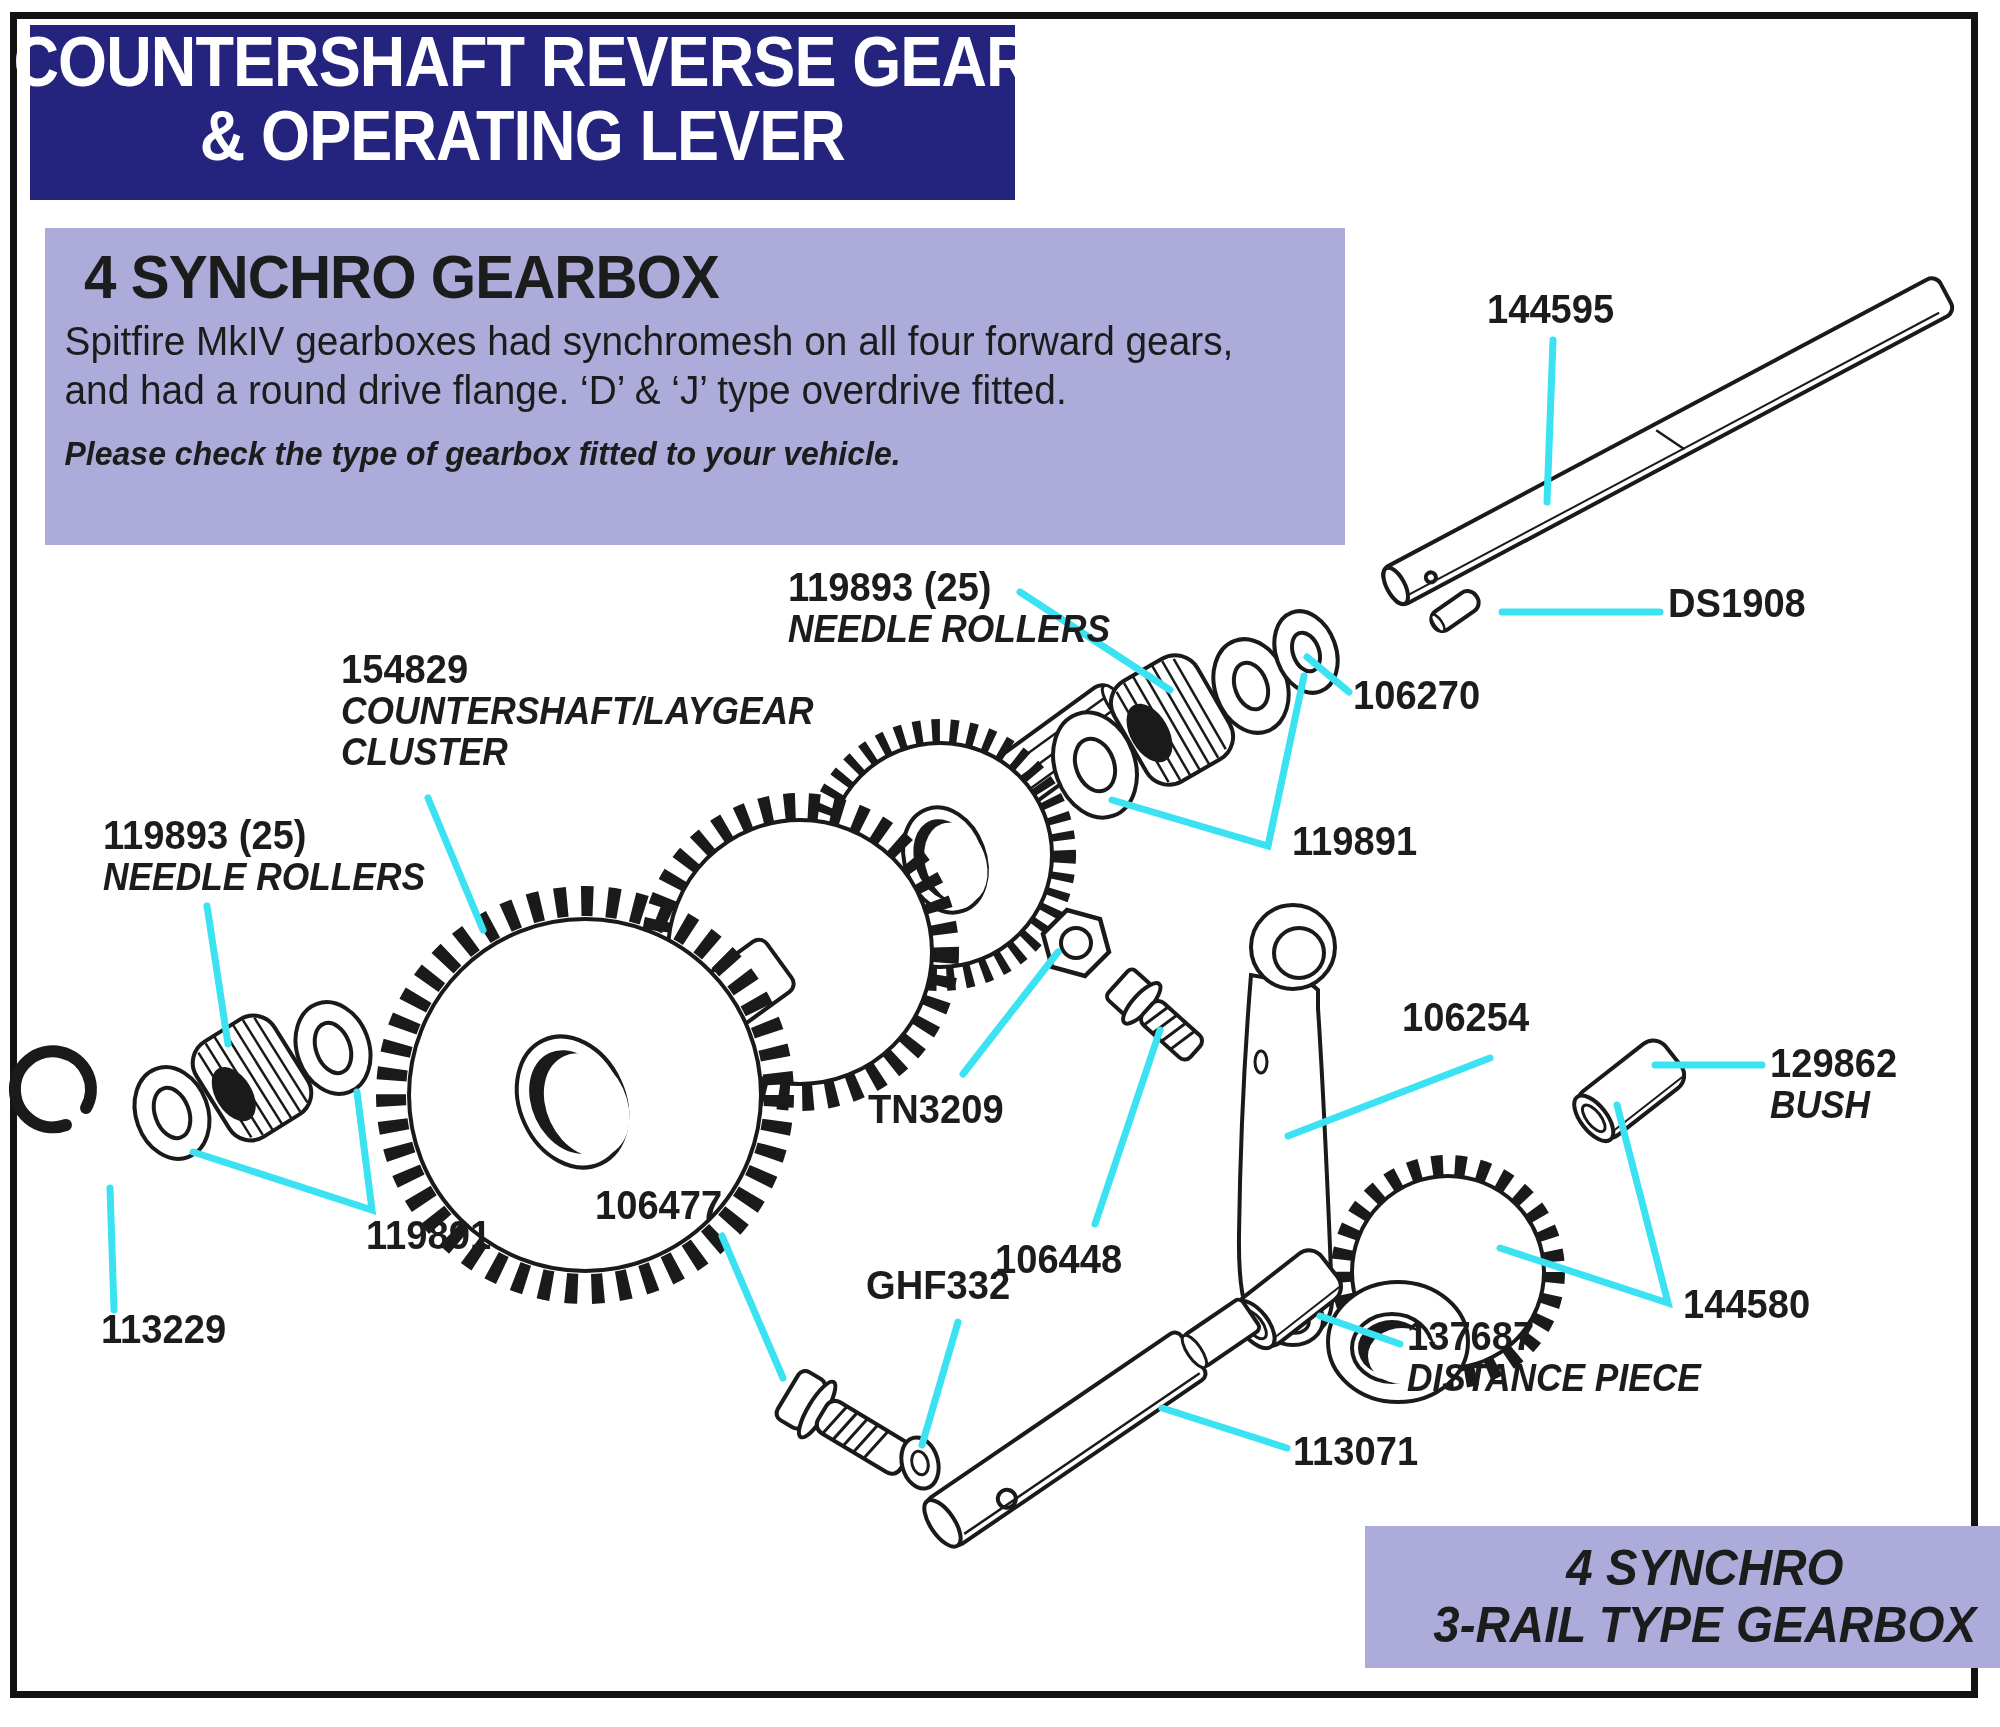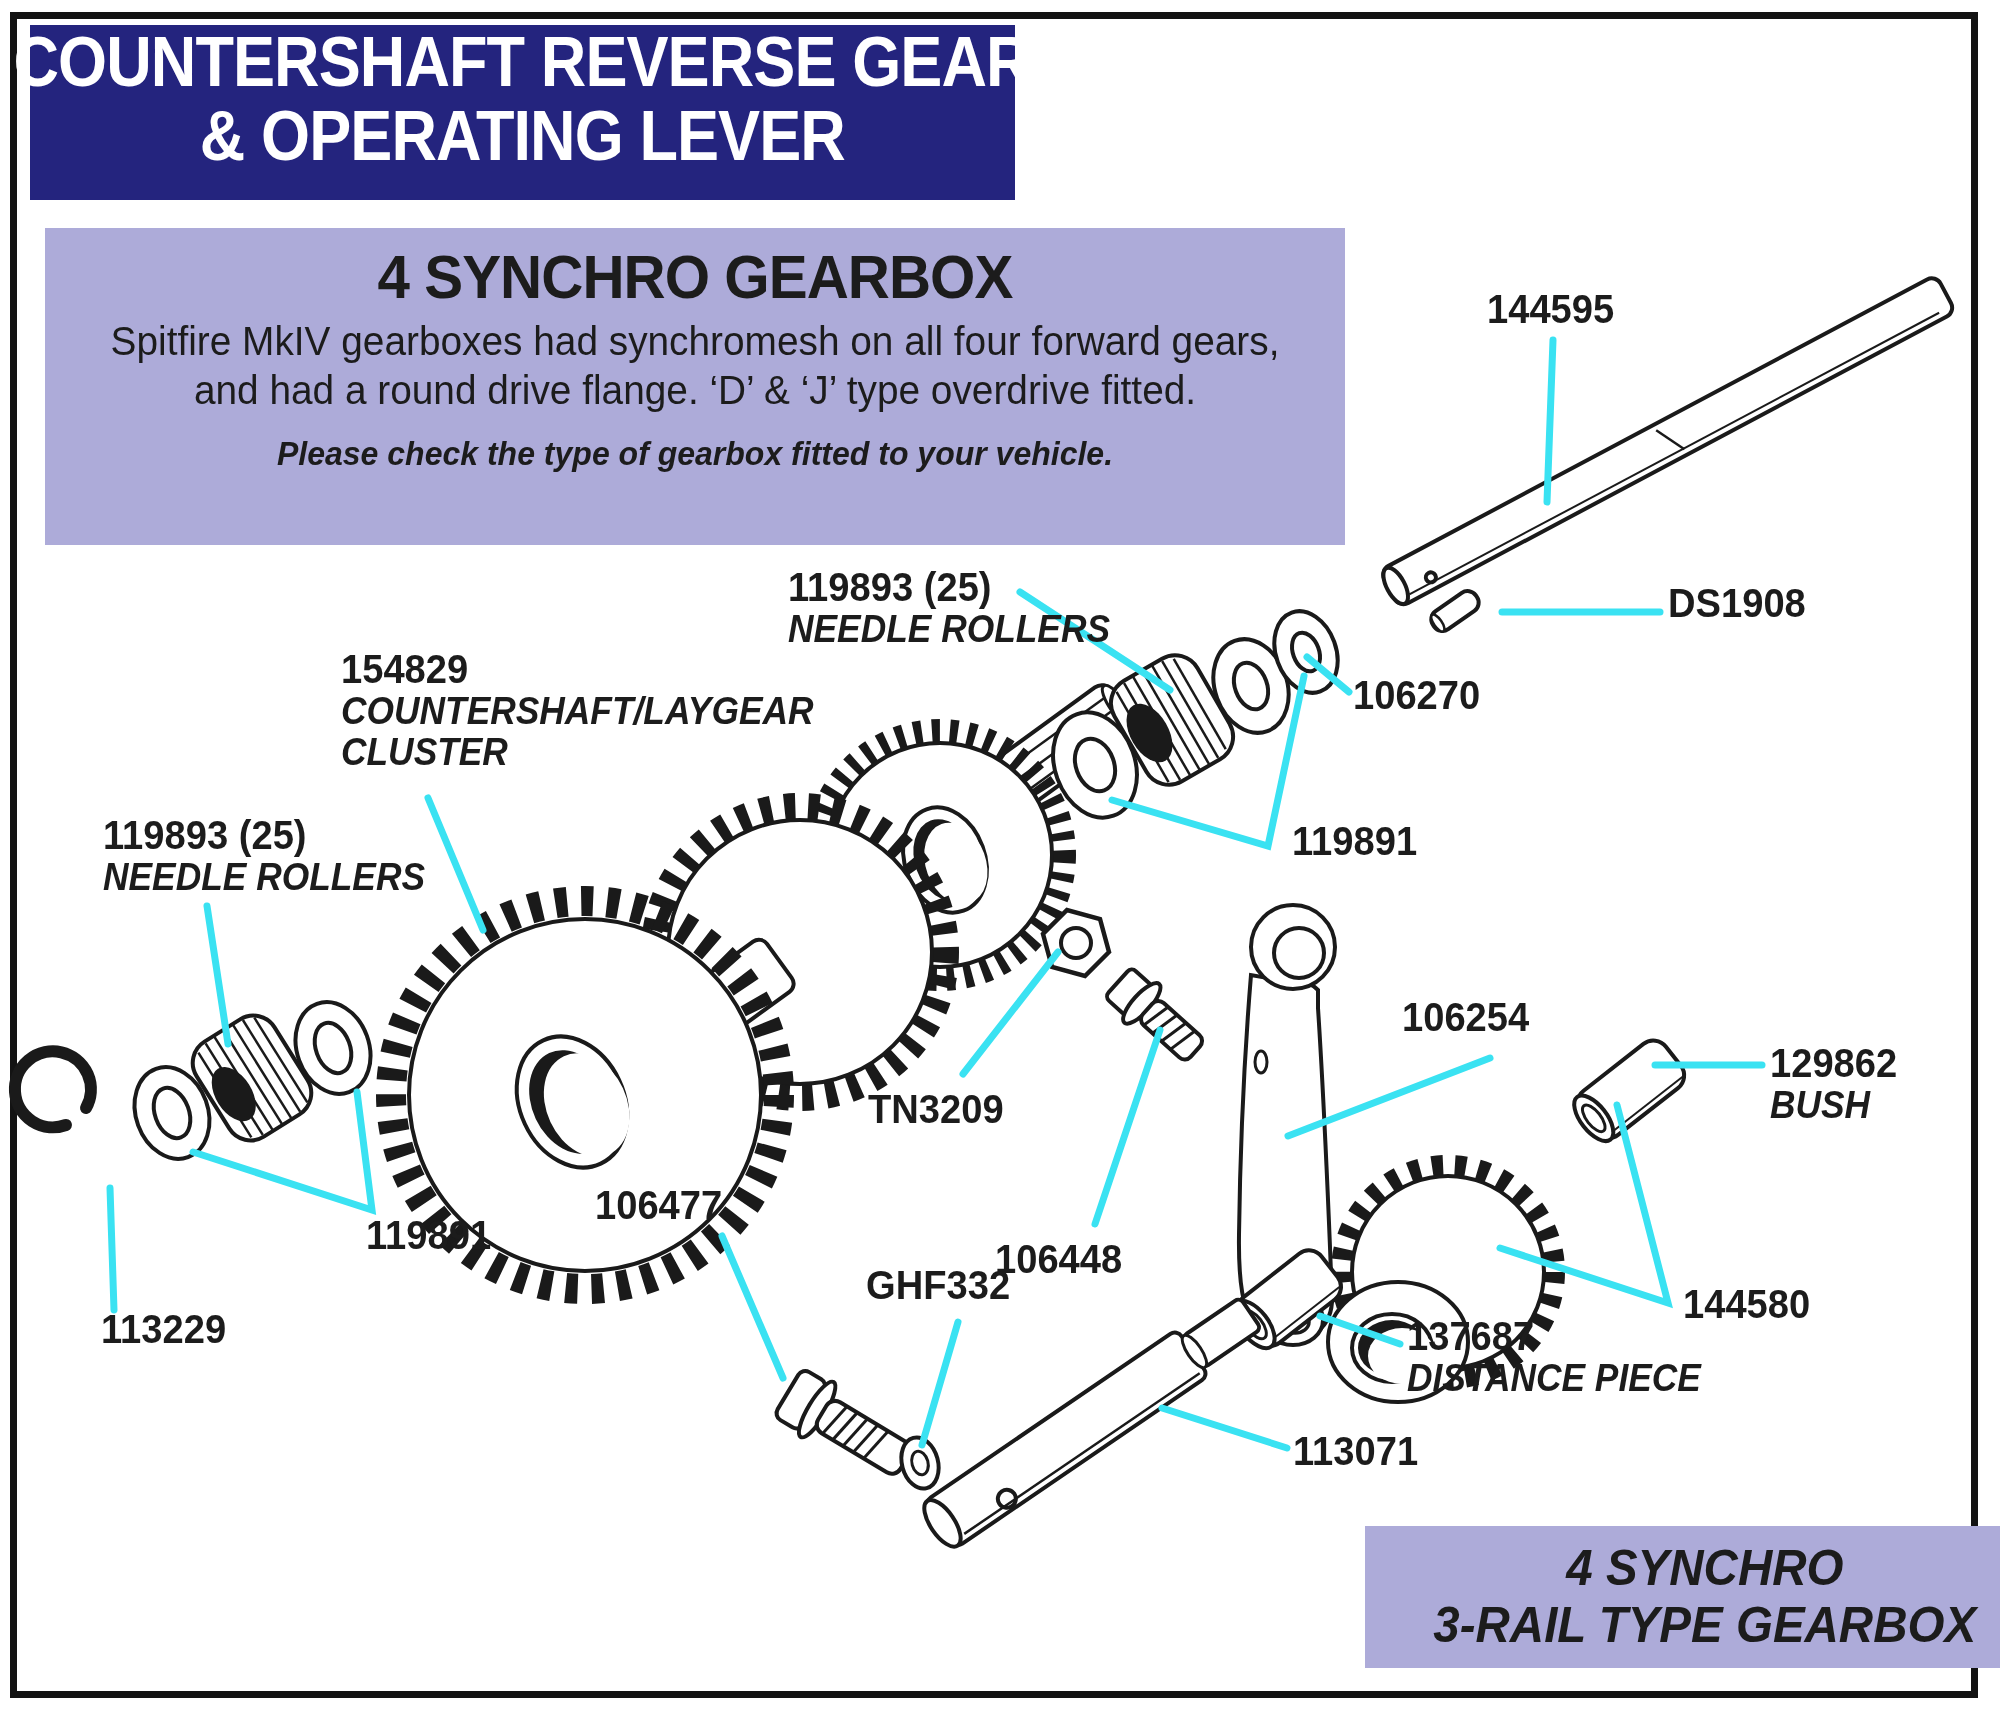--- a/index.html
+++ b/index.html
@@ -5,21 +5,21 @@
   html,body{margin:0;padding:0;background:#fff;}
   .canvas{position:relative;width:2000px;height:1727px;background:#fff;overflow:hidden;
           font-family:"Liberation Sans",sans-serif;color:#1c1c1c;}
   .frame{position:absolute;left:10px;top:12px;width:1954px;height:1672px;
          border:7px solid #131313;pointer-events:none;z-index:1;}
   .navy-box{position:absolute;left:30px;top:25px;width:985px;height:175px;background:#24247e;
             z-index:3;display:flex;flex-direction:column;align-items:center;justify-content:flex-start;}
   .navy-box .t{color:#fff;font-weight:700;font-size:70px;line-height:1.06;white-space:nowrap;
                transform:scaleX(0.9);letter-spacing:-1px;}
   .info-box{position:absolute;left:45px;top:228px;width:1300px;height:317px;background:#adabd9;
-            z-index:2;text-align:center;}
+            z-index:2;}
   .info-title{font-weight:700;font-size:62px;margin-top:16px;line-height:1.05;transform:scaleX(0.94);
               letter-spacing:-1px;}
   .info-body{font-size:40px;line-height:1.22;margin-top:8px;transform:scaleX(0.97);}
   .info-note{font-style:italic;font-weight:700;font-size:33px;margin-top:20px;transform:scaleX(0.97);}
   .footer-box{position:absolute;left:1365px;top:1526px;width:680px;height:142px;background:#adabd9;
               z-index:3;display:flex;flex-direction:column;align-items:center;justify-content:center;}
   .footer-box .t{font-style:italic;font-weight:700;font-size:50px;line-height:1.14;white-space:nowrap;
                  transform:scaleX(0.95);}
   svg.diagram{position:absolute;left:0;top:0;z-index:2;}
   .plabel{position:absolute;z-index:4;font-weight:700;font-size:41px;line-height:1.06;

